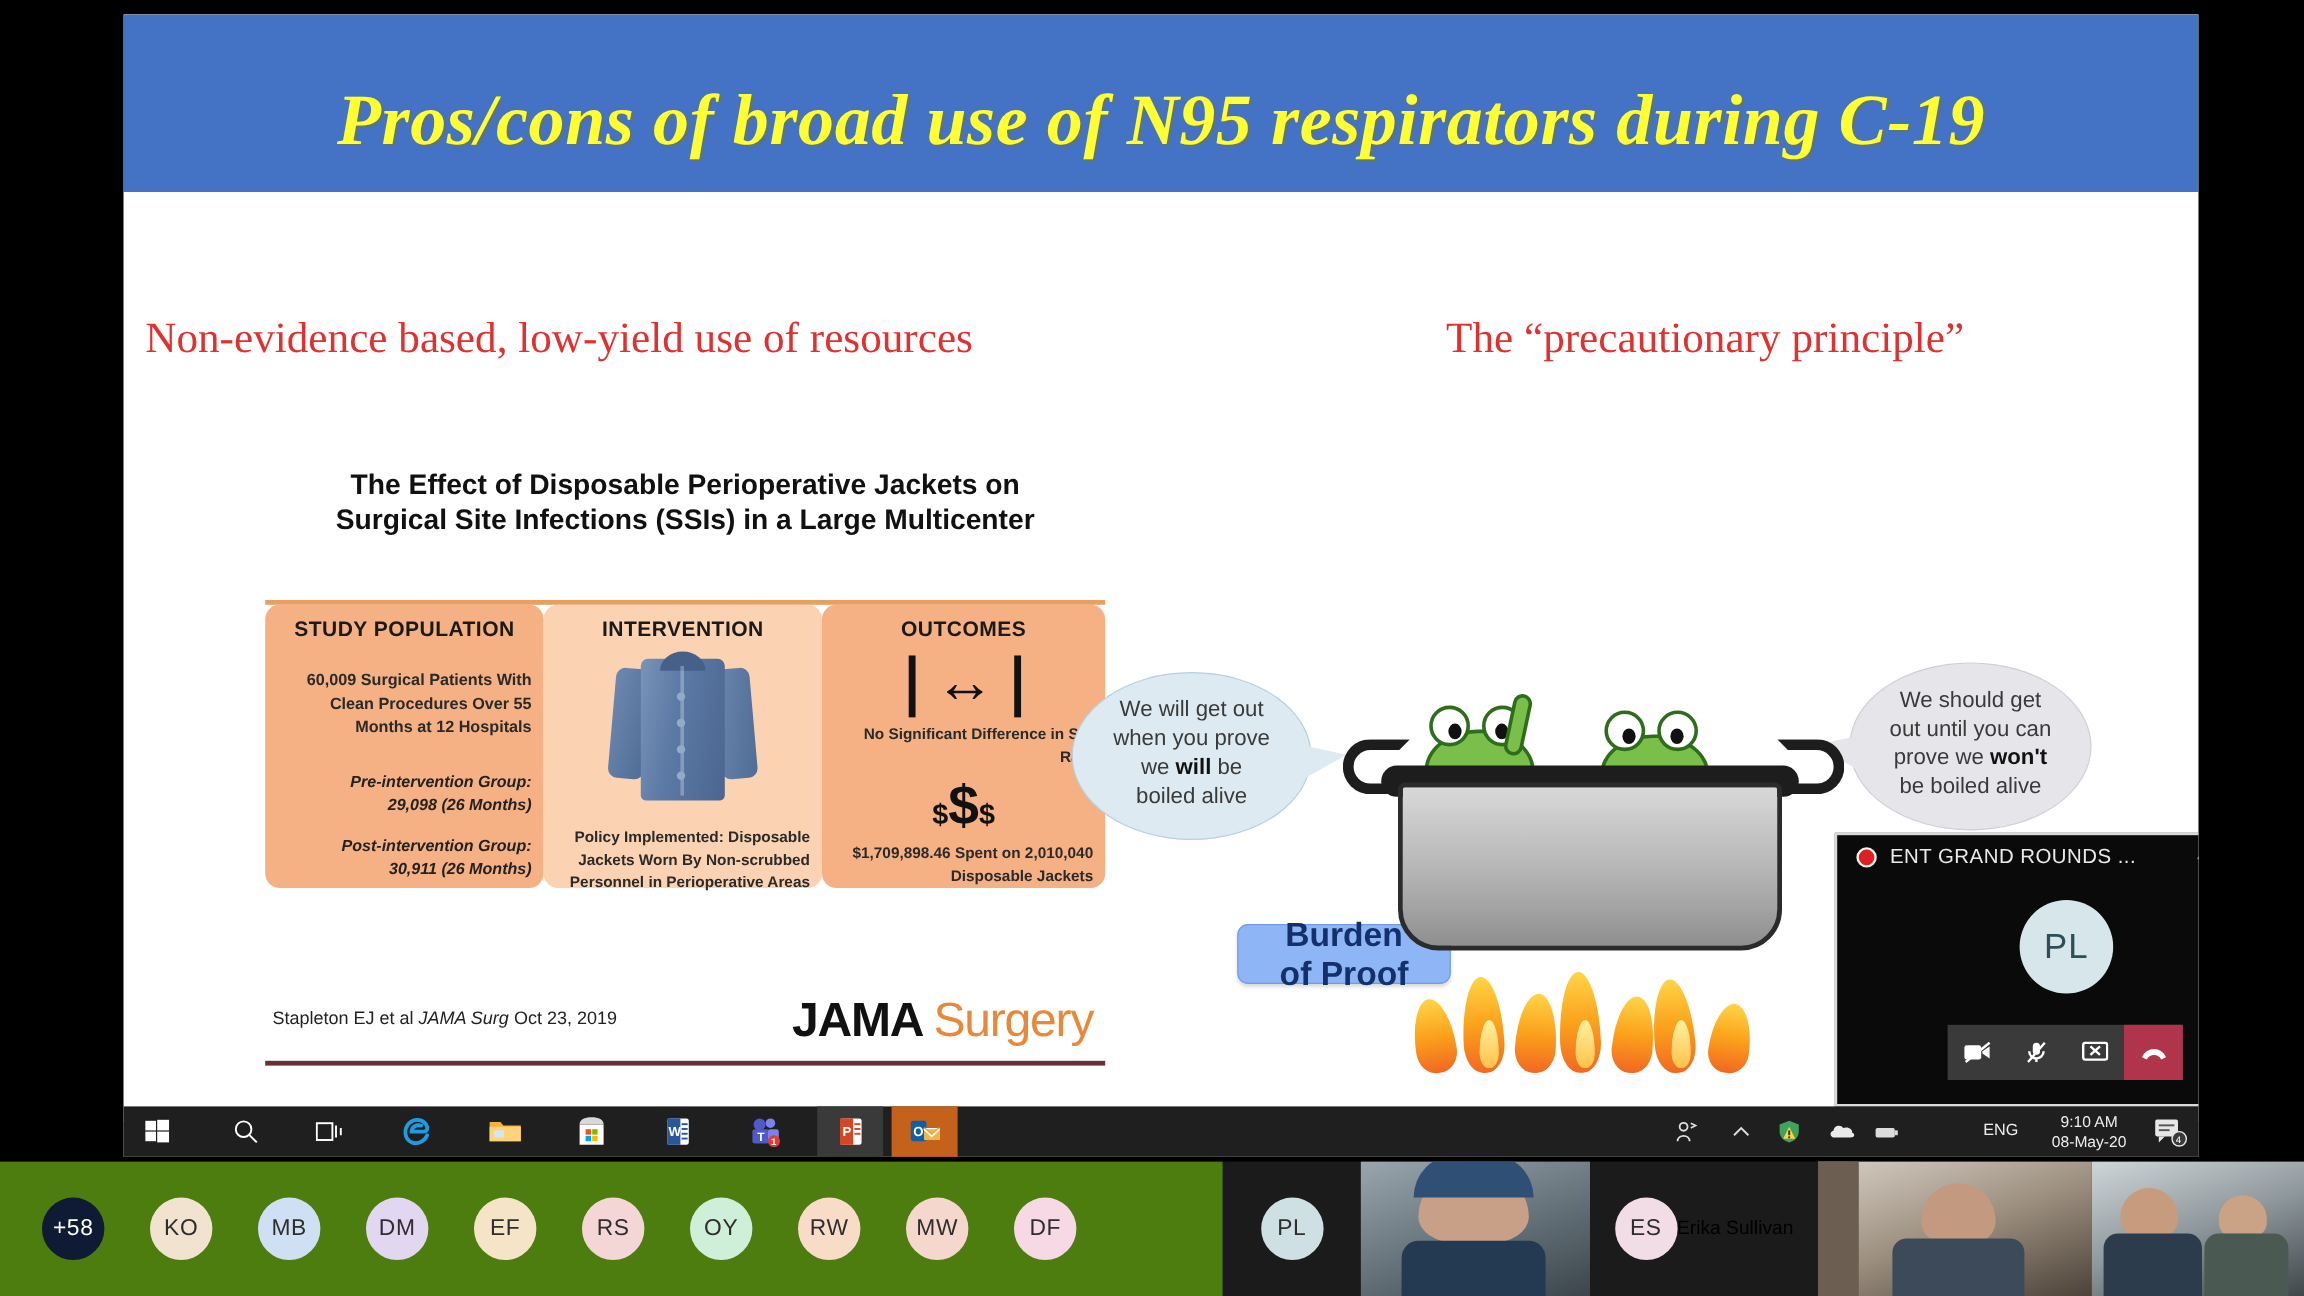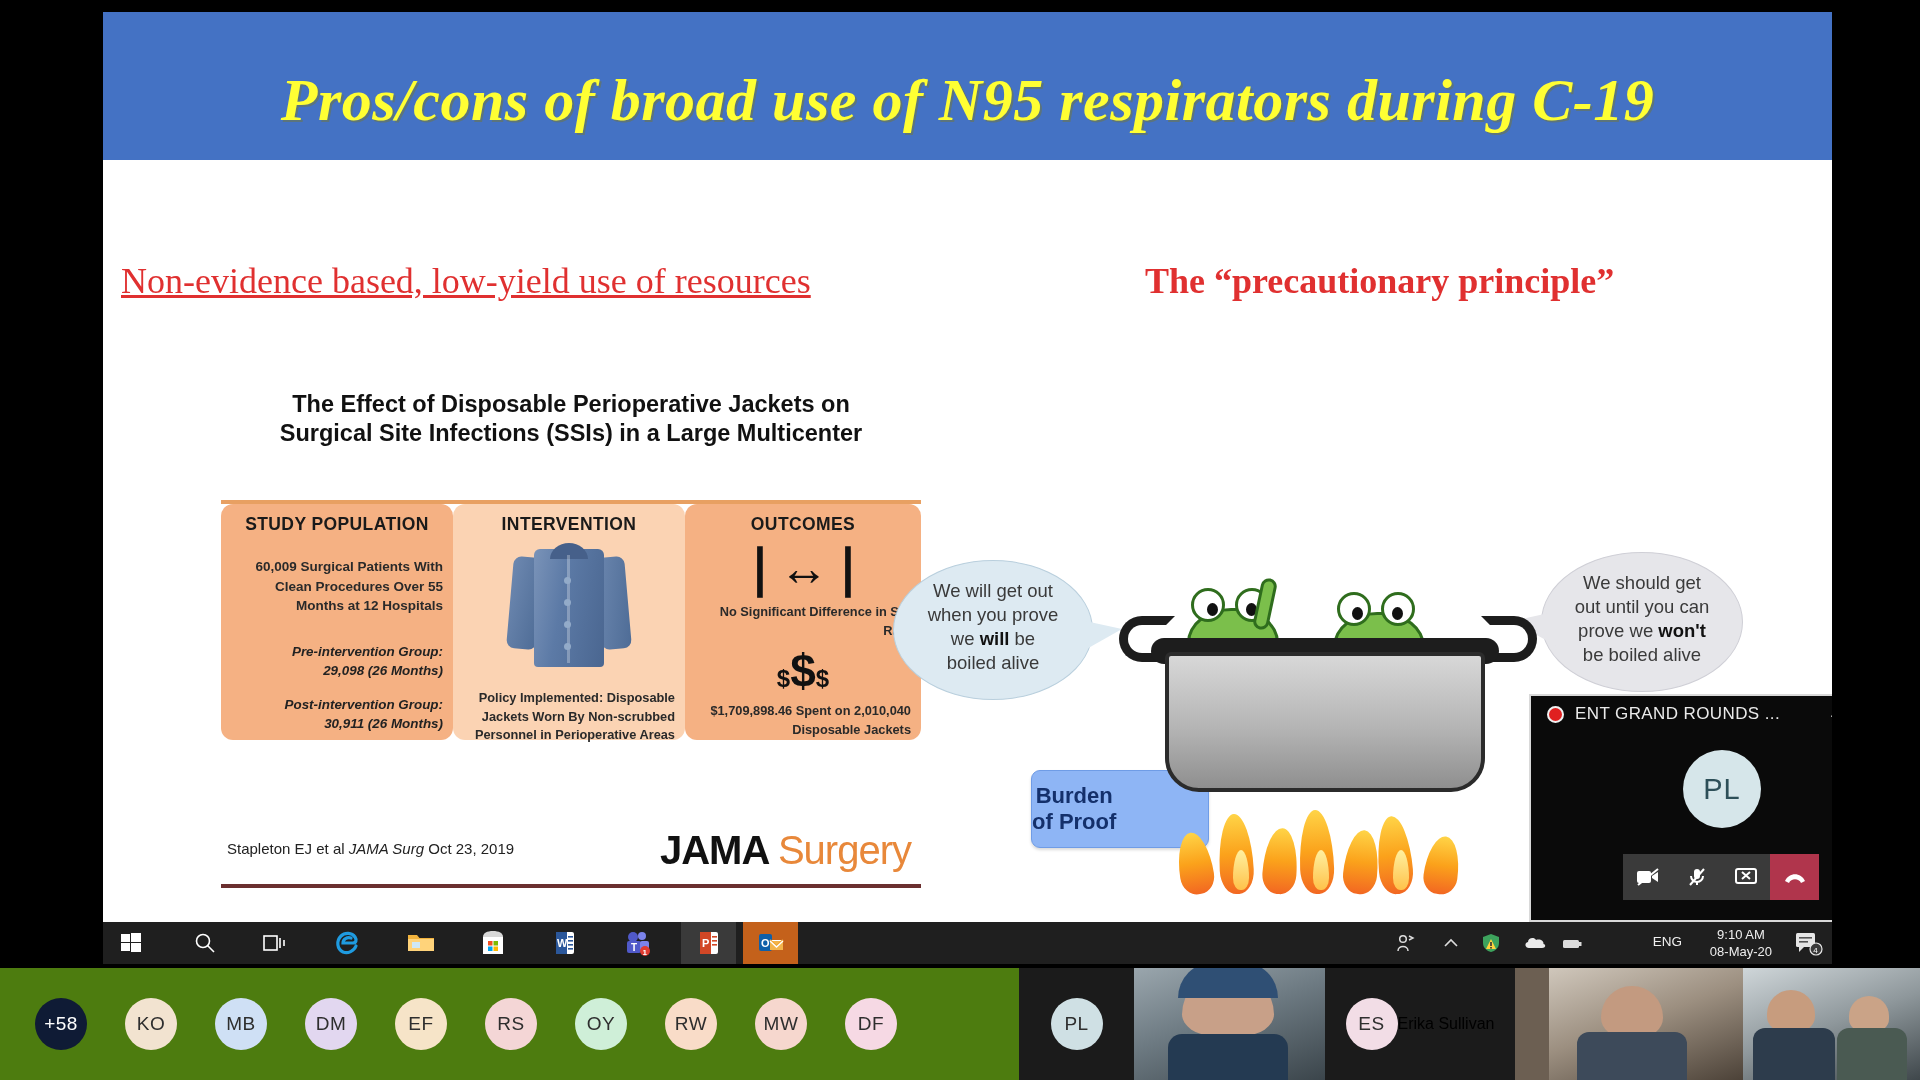--- a/index.html
+++ b/index.html
@@ -37,22 +37,22 @@
   #slide-body {
     position: absolute; left: 0; top: 148px;
     width: 1729px; height: 775px; background: #fff;
   }
 
   .col-head {
     position: absolute;
     font-family: "Liberation Serif", serif;
     font-size: 36px; color: #E03030; white-space: nowrap;
   }
-  #head-left  { left: 18px; top: 100px; text-decoration: underline; }
-  #head-right { left: 1042px; top: 100px; font-weight: bold; }
+  #head-left  { left: 18px; top: 100px; }
+  #head-right { left: 1102px; top: 100px; }
 
   
   #jama {
     position: absolute; left: 118px; top: 230px;
     width: 700px; height: 510px;
     background: #fff;
   }
   #jama-title {
     position: absolute; left: 0; top: 0; width: 700px;
     text-align: center; line-height: 1.25;
@@ -166,24 +166,24 @@
   #bubble-right:after {
     content: ""; position: absolute; left: -30px; top: 58px;
     border-right: 46px solid #E6E6EA;
     border-top: 10px solid transparent;
     border-bottom: 26px solid transparent;
   }
   .bubble b { color: #111; }
 
   #burden {
     position: absolute; left: 148px; top: 400px;
-    width: 178px; height: 78px; border-radius: 9px;
+    width: 178px; height: 50px; border-radius: 9px;
     background: #8EB5F5; border: 1px solid #6f9ce6;
-    color: #14306b; font-weight: bold; font-size: 22px;
-    display: flex; align-items: center; 
+    color: #14306b; font-weight: bold; font-size: 28px;
+    display: flex; align-items: center; justify-content: center;
     text-align: center; line-height: 1.18;
     box-shadow: 0 2px 3px rgba(0,0,0,.15);
   }
 
   
   #pot-wrap { position: absolute; left: 230px; top: 160px; width: 430px; height: 370px; }
   #pot {
     position: absolute; left: 52px; top: 122px; width: 320px; height: 140px;
     background: linear-gradient(180deg,#d8d8d8 0%,#b4b4b4 55%,#8f8f8f 100%);
     border: 4px solid #2b2b2b;

